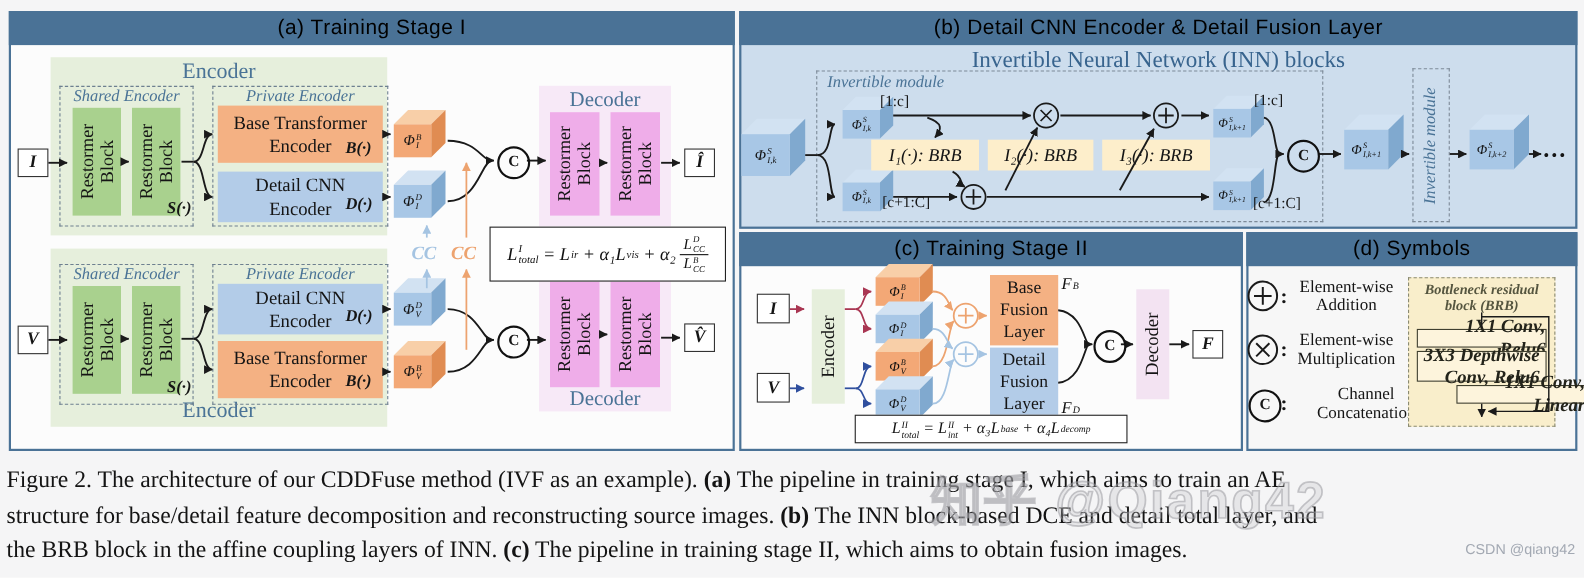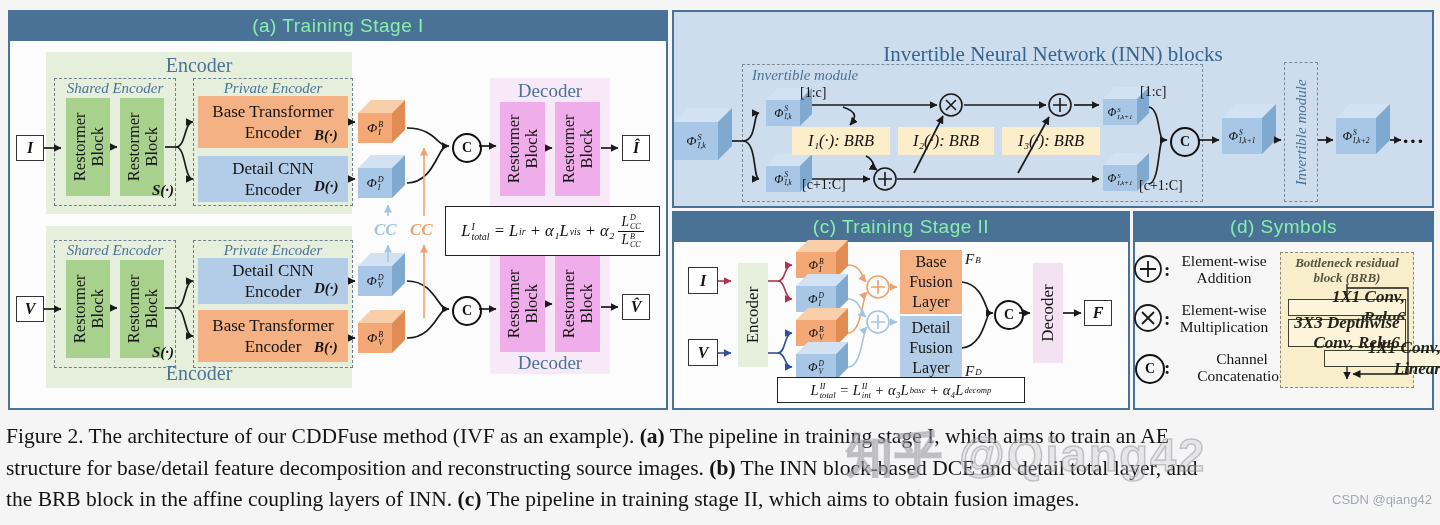--- a/index.html
+++ b/index.html
@@ -1,21 +1,21 @@
 <!DOCTYPE html>
 <html><head>
 <meta charset="utf-8">
 <style>
   html,body{margin:0;padding:0;}
   #canvas{position:relative;width:1440px;height:525px;background:#f5f5f6;overflow:hidden;
           font-family:"Liberation Serif","DejaVu Serif",serif;color:#151515;}
   .abs{position:absolute;box-sizing:border-box;}
   
   .panel{position:absolute;box-sizing:border-box;border:2px solid #4a7296;background:#fcfcfc;z-index:0;}
-  .panel-header{position:absolute;box-sizing:border-box;background:#4a7296;color:#86efac;z-index:1;
+  .panel-header{position:absolute;box-sizing:border-box;background:#4a7296;color:#000000;z-index:1;
     font-family:"Liberation Sans","DejaVu Sans",sans-serif;font-size:19px;letter-spacing:.5px;
     display:flex;align-items:center;justify-content:center;}
   
   .slabel{position:absolute;color:#4a7396;text-align:center;z-index:2;}
   .dash-box{position:absolute;box-sizing:border-box;border:1.6px dashed #6e8090;z-index:2;background:transparent;}
   .dash-label{position:absolute;font-style:italic;font-size:15px;color:#4a7396;text-align:center;z-index:3;white-space:nowrap;}
   .blk{position:absolute;box-sizing:border-box;display:flex;align-items:center;justify-content:center;z-index:2;text-align:center;}
   .io-box{position:absolute;box-sizing:border-box;border:1.6px solid #333;background:#fff;z-index:3;
     display:flex;align-items:center;justify-content:center;font-style:italic;font-weight:bold;font-size:16px;}
   .vrot1{transform:rotate(-90deg);white-space:nowrap;}
@@ -61,20 +61,21 @@
 <body>
 
 <div id="canvas">
 
   <div class="panel" style="left:8px;top:10px;width:660px;height:400px;"></div>
   <div class="panel" style="left:672px;top:10px;width:762px;height:198px;background:#cddded;"></div>
   <div class="panel" style="left:672px;top:211px;width:458px;height:199px;"></div>
   <div class="panel" style="left:1133px;top:211px;width:301px;height:199px;background:#f7f7f7;"></div>
 
   <div class="panel-header" style="left:8px;top:10px;width:660px;height:31px;">(a) Training Stage I</div>
+  <div class="panel-header" style="left:672px;top:10px;width:762px;height:31px;">(b) Detail CNN Encoder &amp; Detail Fusion Layer</div>
   <div class="panel-header" style="left:672px;top:211px;width:458px;height:31px;">(c) Training Stage II</div>
   <div class="panel-header" style="left:1133px;top:211px;width:301px;height:31px;">(d) Symbols</div>
 
   <div class="abs" style="left:46px;top:52px;width:306px;height:162px;background:#e6efdc;z-index:1;"></div>
   <div class="slabel" style="left:46px;top:54px;width:306px;font-size:20px;">Encoder</div>
 
   <div class="dash-box" style="left:54px;top:78px;width:122px;height:128px;"></div>
   <div class="dash-label" style="left:56px;top:80px;width:118px;">Shared Encoder</div>
   <div class="blk" style="left:66px;top:98px;width:44px;height:98px;background:#a9d18e;font-size:16.5px;">
       <span class="vrot2">Restormer Block</span>

